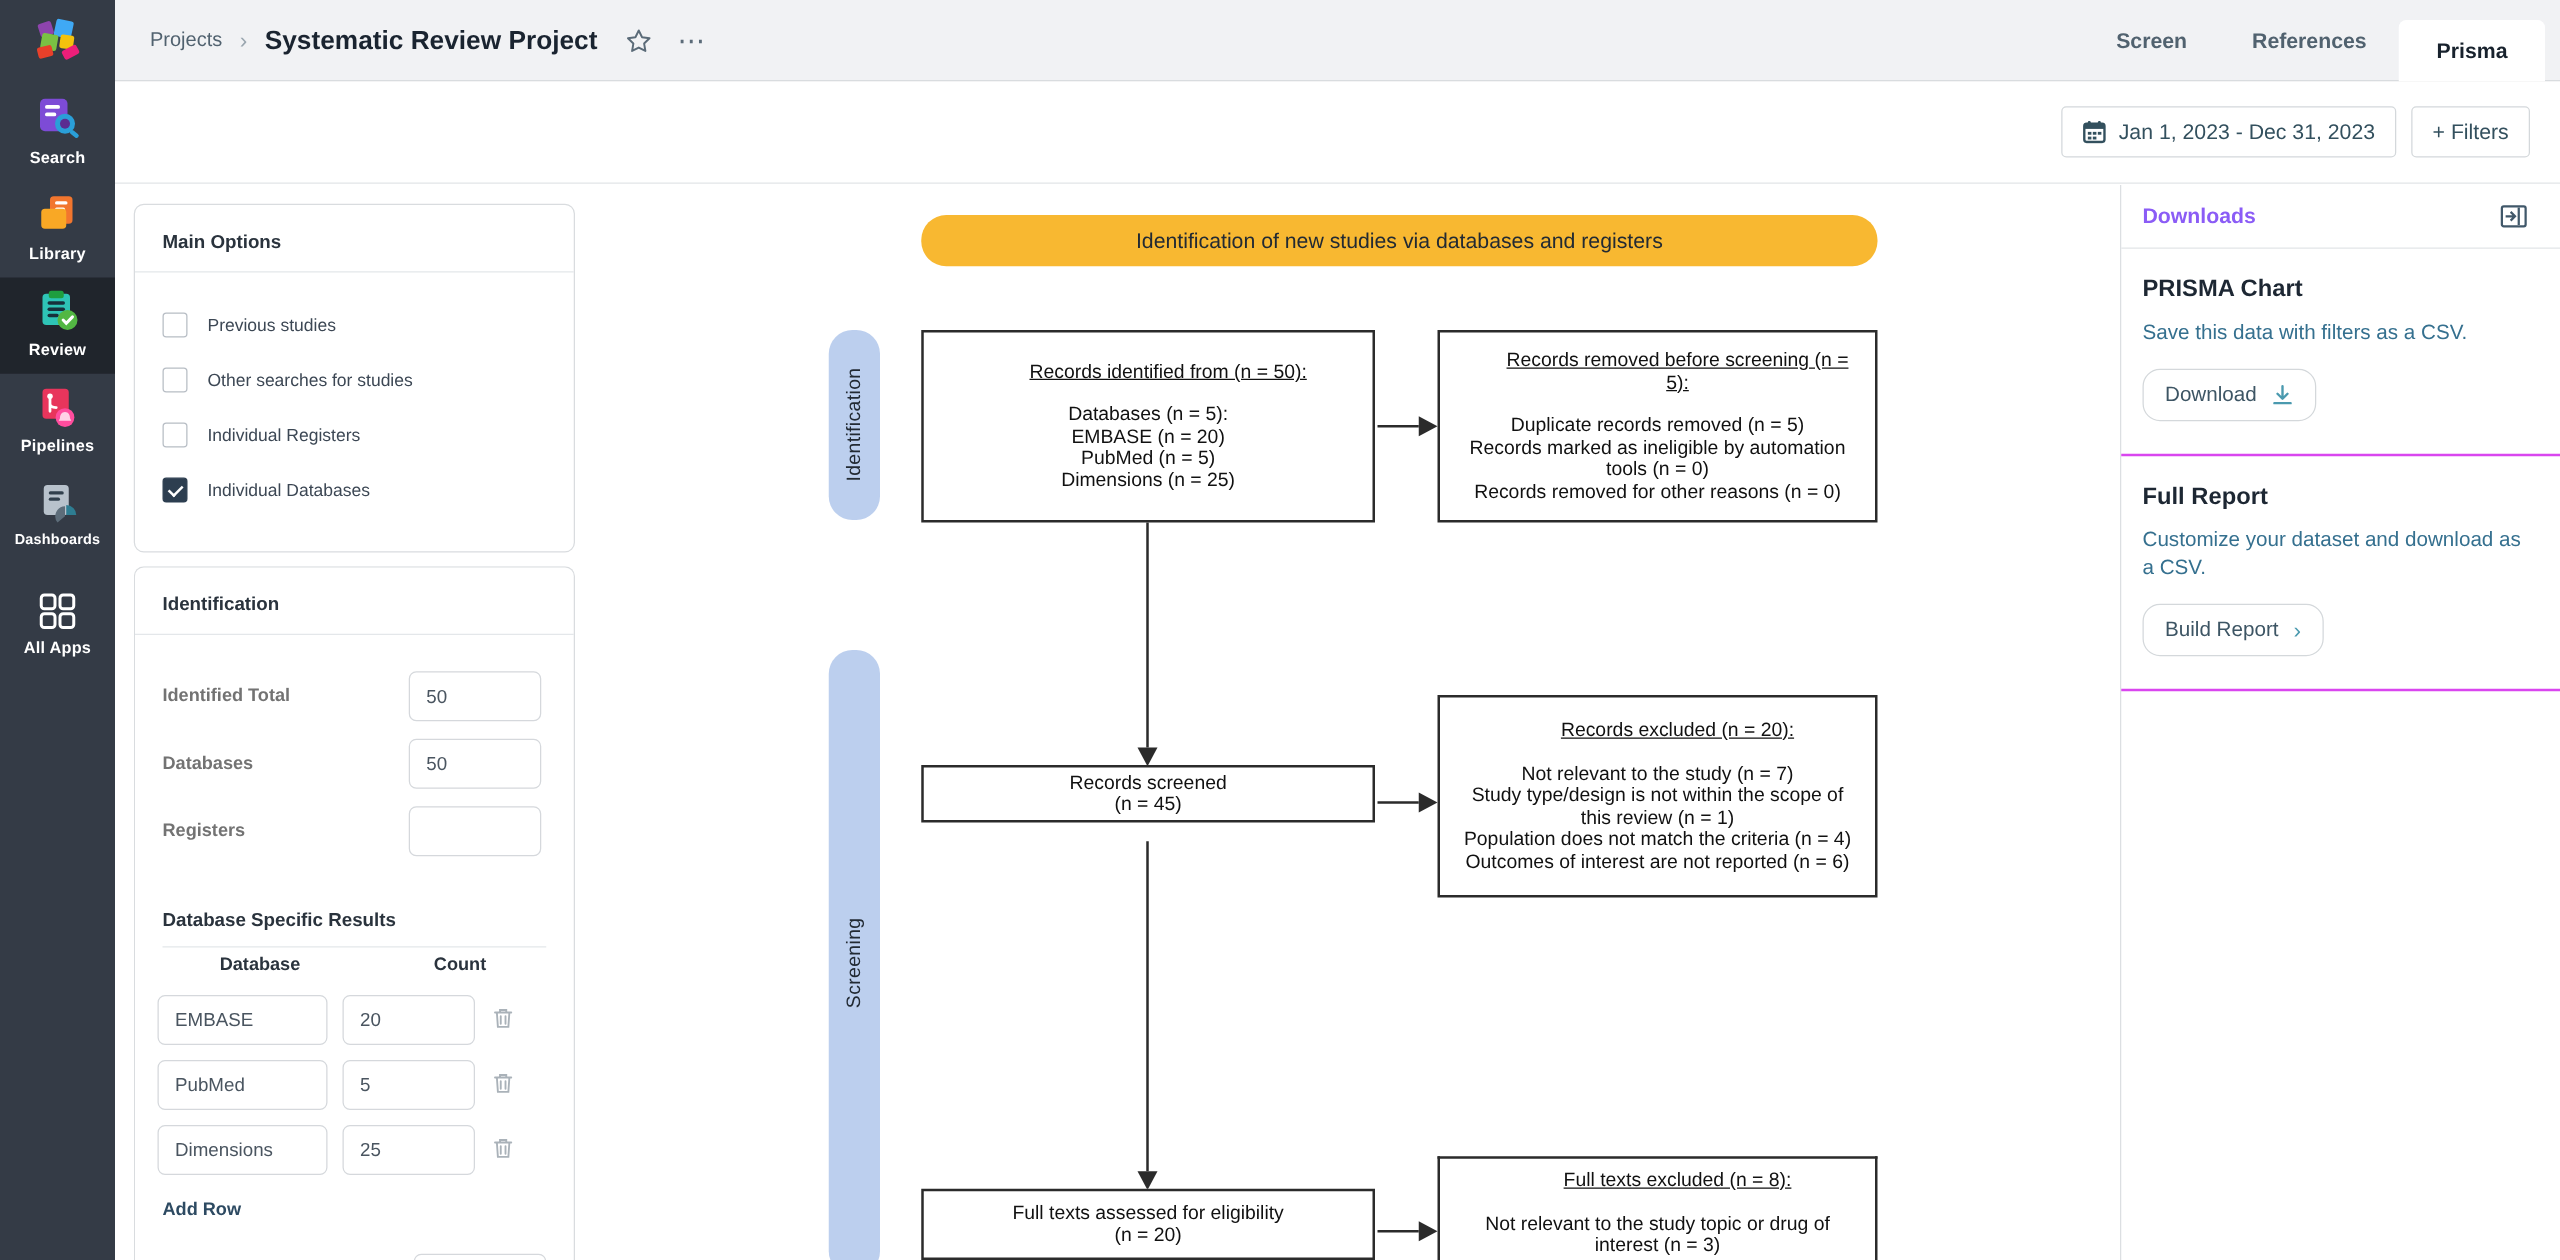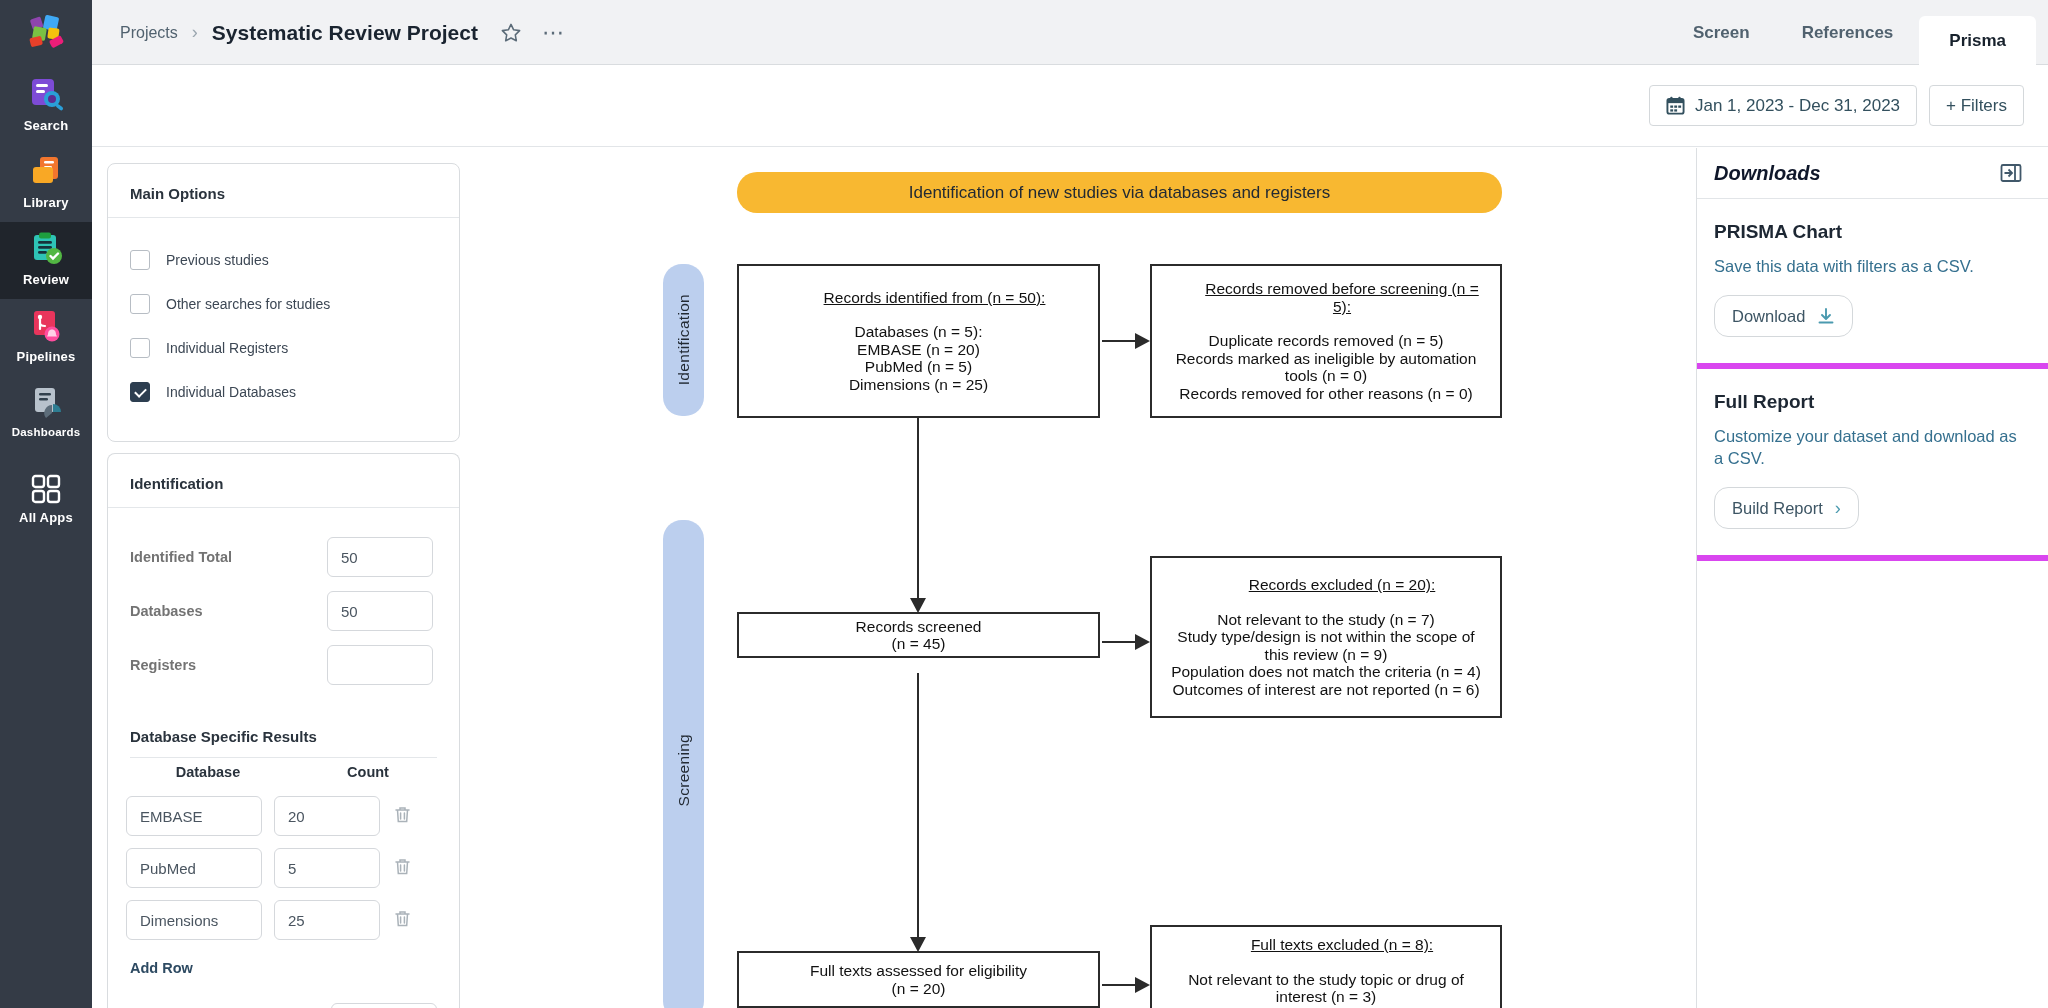--- a/index.html
+++ b/index.html
@@ -62,22 +62,22 @@
   .fbox { position:absolute; border:2px solid #2b2b2b; background:#fff; display:flex; flex-direction:column; align-items:center; justify-content:center; text-align:center; font-size:15.5px; line-height:17.5px; color:#111; padding:6px 14px; overflow:hidden; }
   .fbox .ft { text-decoration:underline; margin-bottom:17px;padding-left:32px; }
   .hline { position:absolute; height:2px; background:#2b2b2b; }
   .vline { position:absolute; width:2px; background:#2b2b2b; }
   .ar-right { position:absolute; width:0; height:0; border-top:8px solid transparent; border-bottom:8px solid transparent; border-left:15px solid #2b2b2b; }
   .ar-down { position:absolute; width:0; height:0; border-left:8px solid transparent; border-right:8px solid transparent; border-top:15px solid #2b2b2b; }
 
   
   .rpanel { position:absolute; left:1604px; top:0; width:352px; height:860px; border-left:1px solid #dcdfe2; background:#fff; }
   .rpanel-head { height:51px; display:flex; align-items:center; justify-content:space-between; padding:0 26px 0 17px; border-bottom:1px solid #e2e5e8; }
-  .rpanel-head .t { font-size:20px; font-weight:bold; color:#0f172a;font-style:italic; }
-  .rsection { padding:22px 17px 26px; border-bottom:6px solid #d946ef; }
+  .rpanel-head .t { font-size:17px; font-weight:bold; color:#8b5cf6; }
+  .rsection { padding:22px 17px 26px; border-bottom:2px solid #d946ef; }
   .rsec-title { font-size:19px; font-weight:bold; color:#1d2733; margin-bottom:12px; }
   .rsec-desc { font-size:16.5px; color:#35708f; line-height:22px; margin-bottom:18px; max-width:310px; }
   .rbtn { display:inline-flex; align-items:center; gap:12px; border:1px solid #d4d8db; background:#fff; border-radius:14px; height:42px; padding:0 17px; font-size:16.5px; color:#3d5564; cursor:pointer; font-family:inherit; }
   .rbtn .chev { color:#4b9aaf; font-size:18px; }
 
   .icon-muted { color:#5b6b78; }
 </style>
 </head>
 <body>
 
@@ -324,21 +324,21 @@
     <div class="fbox" style="left:645px; top:464px; width:363px; height:46px;">
       <div>
           <div>Records screened</div>
           <div>(n = 45)</div>
         </div>
     </div>
     <div class="fbox" style="left:1058px; top:408px; width:352px; height:162px;">
       <div class="ft">Records excluded (n = 20):</div>
       <div>
           <div>Not relevant to the study (n = 7)</div>
-          <div>Study type/design is not within the scope of this review  (n = 9)</div>
+          <div>Study type/design is not within the scope of this review  (n = 1)</div>
           <div>Population does not match the criteria (n = 4)</div>
           <div>Outcomes of interest are not reported (n = 6)</div>
         </div>
     </div>
     <div class="hline" style="left:1010px; top:493px; width:33px;"></div>
     <div class="ar-right" style="left:1043px; top:486px;"></div>
 
     <div class="vline" style="left:825px; top:525px; height:264px;"></div>
     <div class="ar-down" style="left:818px; top:789px;"></div>
 

